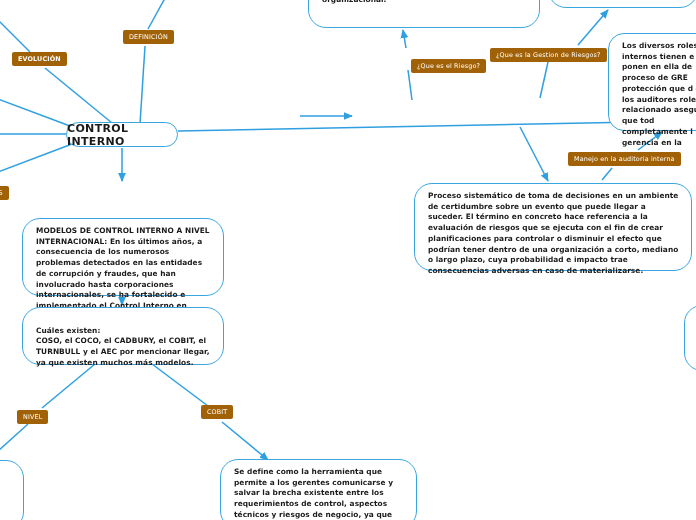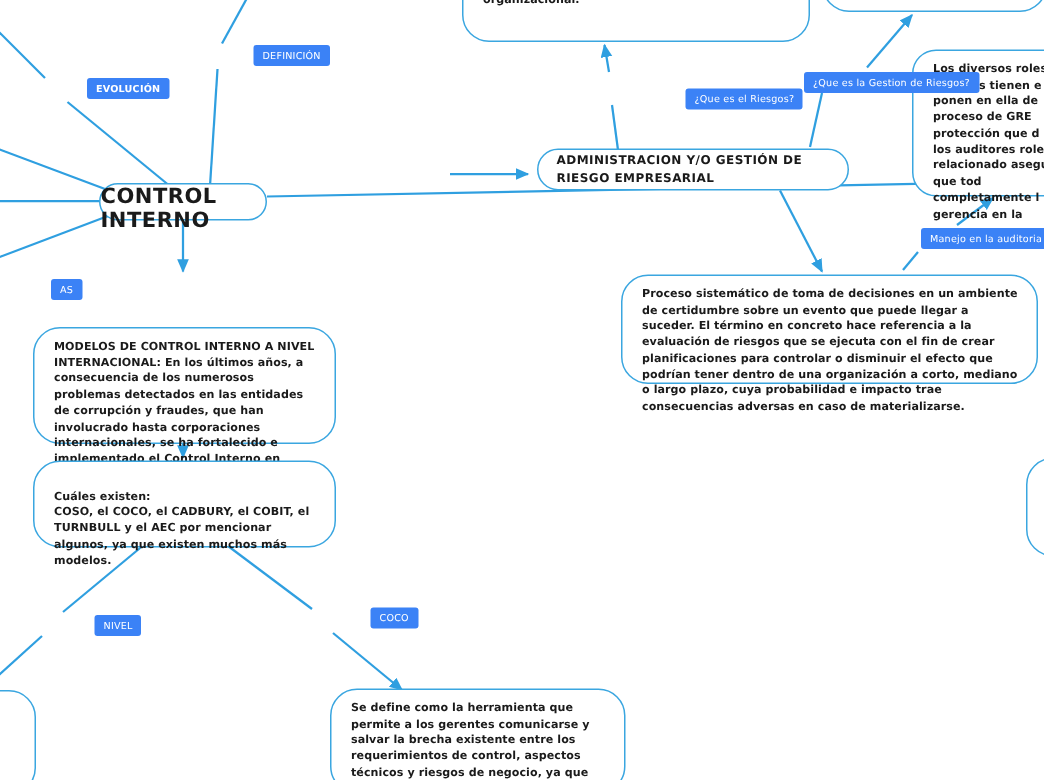--- a/index.html
+++ b/index.html
@@ -31,22 +31,23 @@
     box-sizing: border-box;
     background: #ffffff;
     border: 1.6px solid #3aa6e0;
     border-radius: 18px;
     color: #1a1a1a;
     font-weight: bold;
     z-index: 5;
   }
   .node-central {
     display: flex;
+    align-items: center;
     justify-content: center;
-    font-size: 14px;
+    font-size: 11px;
     letter-spacing: 0.35px;
     border-radius: 20px;
   }
   .node-text {
     padding: 7px 11px 7px 13px;
     font-size: 7.4px;
     line-height: 1.45;
     letter-spacing: 0.05px;
   }
   .node-head {
@@ -54,30 +55,29 @@
     align-items: center;
     padding: 7px 12px;
     font-size: 8px;
     line-height: 1.5;
     letter-spacing: 0.3px;
   }
   
   .chip {
     position: absolute;
     box-sizing: border-box;
-    background: #3b82f6;
+    background: #a16207;
     color: #ffffff;
     border-radius: 2px;
     font-size: 6.4px;
     line-height: 1;
     padding: 4px 6px 4px 6px;
     white-space: nowrap;
     letter-spacing: 0.15px;
     z-index: 6;
-    margin-left: 46px;
   }
 </style>
 </head>
 <body>
 
 <div id="canvas">
 
   <svg id="edges" viewBox="0 0 696 520">
     <defs>
       <marker id="arrow" markerWidth="7" markerHeight="7" refX="5.4" refY="2.6" orient="auto" markerUnits="strokeWidth">
@@ -128,60 +128,57 @@
   <div class="node node-text" style="left:308px; top:-34px; width:232px; height:62px;">
     <span>sufrir la empresa y que afecte negativamente las operaciones, resultados o el clima organizacional.</span>
   </div>
 
   <div class="node" style="left:548px; top:-40px; width:150px; height:48px;"></div>
 
   <div class="node node-central" style="left:66px; top:122px; width:112px; height:25px;">
     <span>CONTROL INTERNO</span>
   </div>
 
-  <div class="node node-head" style="left:358px; top:99px; width:208px; height:28px;">
-    <span>ADMINISTRACION Y/O GESTIÓN DE RIESGO EMPRESARIAL</span>
-  </div>
 
   <div class="node node-text" style="left:608px; top:33px; width:118px; height:98px; border-radius:16px;">
     <span>Los diversos roles internos tienen e ponen en ella de proceso de GRE protección que d que los auditores roles relacionado asegurar que tod completamente l la gerencia en la</span>
   </div>
 
-  <div class="node node-text" style="left:414px; top:183px; width:278px; height:73px;">
+  <div class="node node-text" style="left:414px; top:183px; width:278px; height:88px;">
     <span>Proceso sistemático de toma de decisiones en un ambiente de certidumbre sobre un evento que puede llegar a suceder. El término en concreto hace referencia a la evaluación de riesgos que se ejecuta con el fin de crear planificaciones para controlar o disminuir el efecto que podrían tener dentro de una organización a corto, mediano o largo plazo, cuya probabilidad e impacto trae consecuencias adversas en caso de materializarse.</span>
   </div>
 
   <div class="node node-text" style="left:22px; top:183px; width:202px; height:78px;margin-top:35px;">
     <span>MODELOS DE CONTROL INTERNO A NIVEL INTERNACIONAL: En los últimos años, a consecuencia de los numerosos problemas detectados en las entidades de corrupción y fraudes, que han involucrado hasta corporaciones internacionales, se ha fortalecido e implementado el Control Interno en diferentes países.</span>
   </div>
 
   <div class="node node-text" style="left:22px; top:307px; width:202px; height:58px; white-space:pre-line;">
     <span>Cuáles existen:
-COSO, el COCO, el CADBURY, el COBIT, el TURNBULL  y el  AEC por mencionar algunos,  ya que existen muchos más modelos.</span>
+COSO, el COCO, el CADBURY, el COBIT, el TURNBULL  y el  AEC por mencionar llegar,  ya que existen muchos más modelos.</span>
   </div>
 
   <div class="node node-text" style="left:220px; top:459px; width:197px; height:70px;">
     <span>Se define como la herramienta que permite a los gerentes comunicarse y salvar la brecha existente entre los requerimientos de control, aspectos técnicos y riesgos de negocio, ya que habilita una política clara y de buenas prácticas de control de TI a nivel mundial.</span>
   </div>
 
   <div class="node node-text" style="left:-58px; top:460px; width:82px; height:70px; white-space:pre-line;">
     
   </div>
 
   <div class="node" style="left:684px; top:305px; width:60px; height:66px;"></div>
 
   <div class="chip" style="left:123px; top:30px;">DEFINICIÓN</div>
 
   <div class="chip" style="left:12px; top:52px;font-weight:bold;">EVOLUCIÓN</div>
 
-  <div class="chip" style="left:411px; top:59px;">¿Que es el Riesgos?</div>
+  <div class="chip" style="left:411px; top:59px;">¿Que es el Riesgo?</div>
 
   <div class="chip" style="left:490px; top:48px;">¿Que es la Gestion de Riesgos?</div>
 
   <div class="chip" style="left:568px; top:152px;">Manejo en la auditoria interna</div>
 
   <div class="chip" style="left:17px; top:410px;">NIVEL</div>
 
-  <div class="chip" style="left:201px; top:405px;">COCO</div>
+  <div class="chip" style="left:201px; top:405px;">COBIT</div>
 
   <div class="chip" style="left:-12px; top:186px;">AS</div>
 
 </div>
 
 </body></html>

